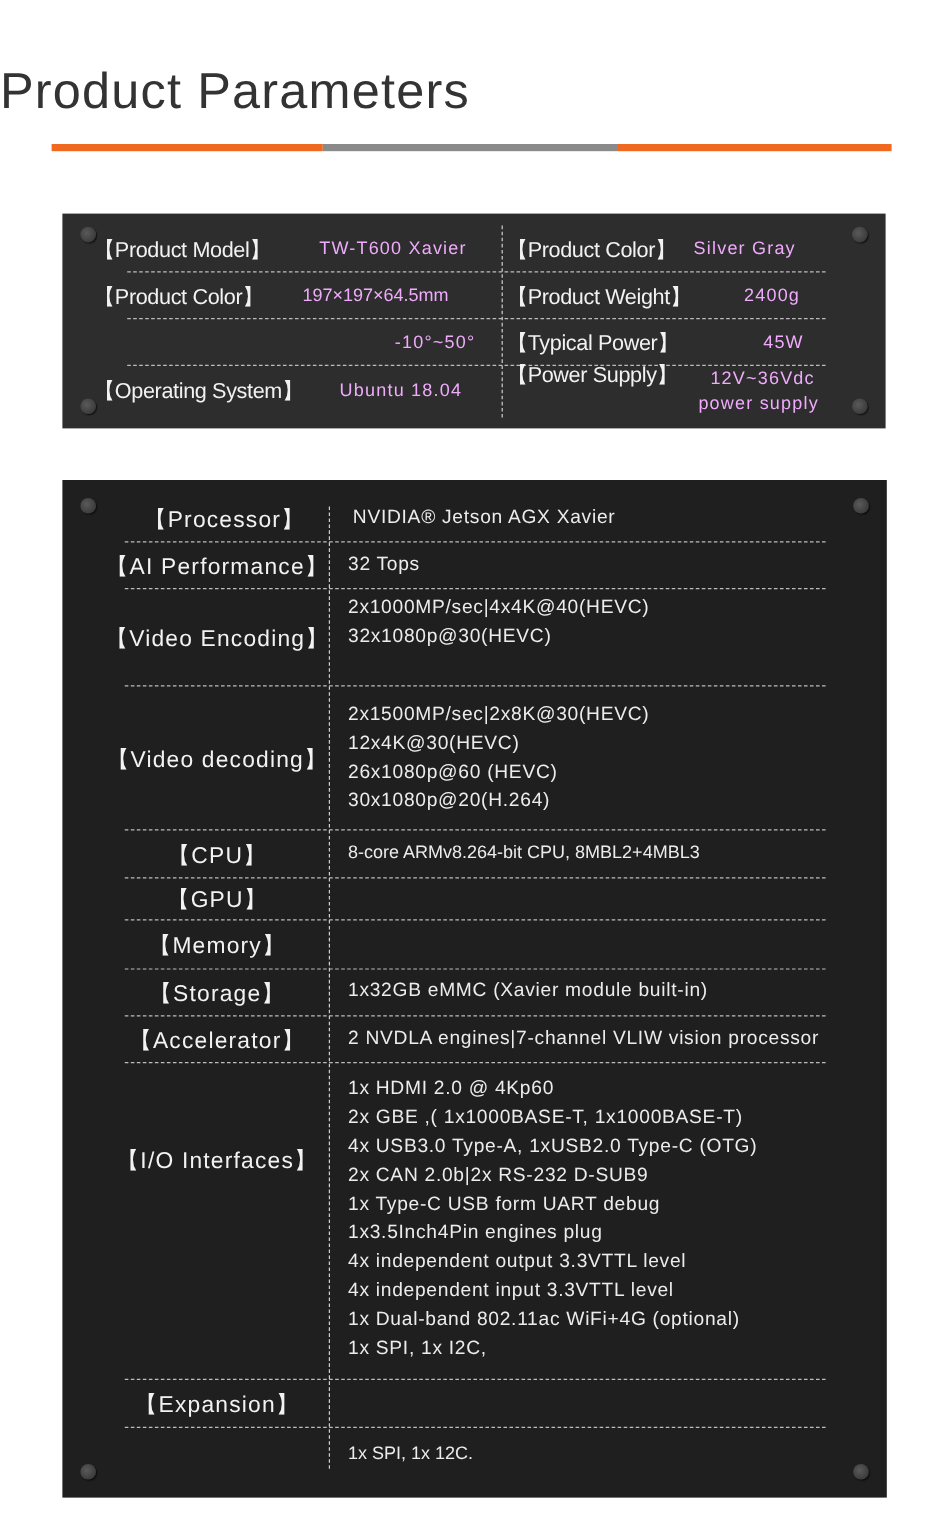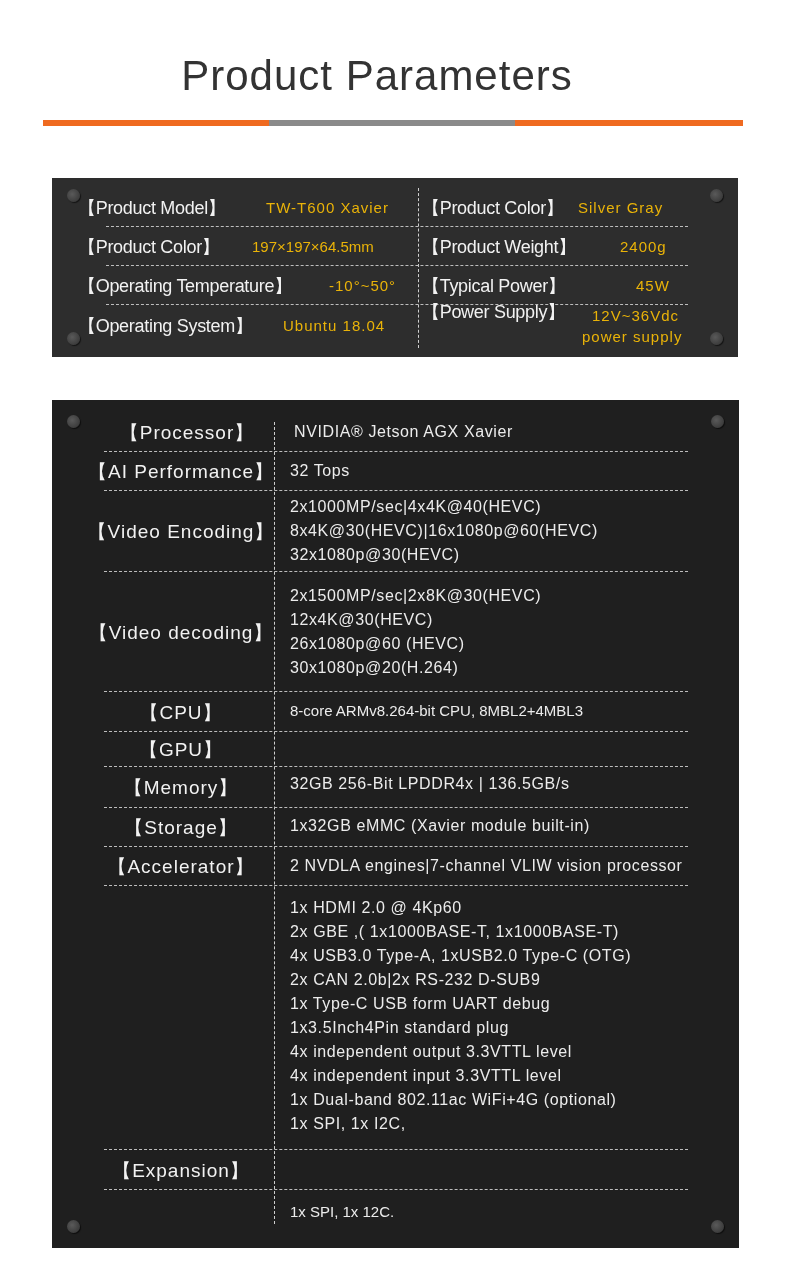--- a/index.html
+++ b/index.html
@@ -1,34 +1,34 @@
 <!DOCTYPE html>
 <html><head>
 <meta charset="utf-8">
 <style>
   html, body { margin: 0; padding: 0; background: #ffffff; }
   body { width: 790px; height: 1274px; position: relative; overflow: hidden;
          font-family: "Liberation Sans", "DejaVu Sans", sans-serif; }
 
-  .title { position: absolute; top: 52px; left: 0; width: 698px; text-align: center;
-           font-size: 42px; color: #333333; letter-spacing: 1px; font-weight: normal; margin-left: 28px; }
+  .title { position: absolute; top: 52px; left: 0; width: 698px; text-align: left;
+           font-size: 42px; color: #333333; letter-spacing: 1px; font-weight: normal; }
   .title-bar { position: absolute; top: 120px; left: 43px; width: 700px; height: 6px; display: flex; }
   .title-bar .seg { height: 6px; }
 
   .panel { position: absolute; box-sizing: border-box; }
   .panel1 { top: 178px; left: 52px; width: 686px; height: 179px; background: #2d2d2d; }
   .panel2 { top: 400px; left: 52px; width: 687px; height: 848px; background: #1f1f1f; }
 
   .screw { position: absolute; width: 13px; height: 13px; border-radius: 50%;
            background: radial-gradient(circle at 40% 40%, #5a5a5a, #3c3c3c 70%);
            box-shadow: 1px 1px 1px rgba(0,0,0,0.6); }
 
   .txt { position: absolute; color: #f2f2f2; white-space: nowrap; }
   .lbl1 { font-size: 18px; letter-spacing: -0.3px; }
-  .val1 { font-size: 15px; letter-spacing: 1px; color: #eab308; }
+  .val1 { font-size: 15px; letter-spacing: 1px; color: #f0abfc; }
 
   .hdash { position: absolute; height: 0; border-top: 1px dashed #bdbdbd; }
   .vdash { position: absolute; width: 0; border-left: 1px dashed #cfcfcf; }
 
   .lbl2 { font-size: 19px; letter-spacing: 1px; text-align: center; width: 190px; left: 82px; }
   .val2 { font-size: 16px; letter-spacing: 0.6px; color: #ececec; left: 290px; line-height: 24px; }
   .val2 div { white-space: nowrap; }
 </style>
 </head>
 <body>
@@ -48,21 +48,20 @@
 
   <div class="vdash" style="left:366px;top:10px;height:160px"></div>
   <div class="hdash" style="left:54px;width:582px;top:48px"></div>
   <div class="hdash" style="left:54px;width:582px;top:87px"></div>
   <div class="hdash" style="left:54px;width:582px;top:126px"></div>
 
   <div class="txt lbl1" style="left:26px;top:18px">【Product Model】</div>
   <div class="txt val1" style="left:214px;top:21px">TW-T600 Xavier</div>
   <div class="txt lbl1" style="left:26px;top:57px">【Product Color】</div>
   <div class="txt val1" style="left:200px;top:60px;letter-spacing:0">197×197×64.5mm</div>
-  <div class="txt lbl1" style="left:26px;top:96px">【Operating Temperature】</div>
   <div class="txt val1" style="left:277px;top:99px">-10°~50°</div>
   <div class="txt lbl1" style="left:26px;top:136px">【Operating System】</div>
   <div class="txt val1" style="left:231px;top:139px">Ubuntu 18.04</div>
 
   <div class="txt lbl1" style="left:370px;top:18px">【Product Color】</div>
   <div class="txt val1" style="left:526px;top:21px">Silver Gray</div>
   <div class="txt lbl1" style="left:370px;top:57px">【Product Weight】</div>
   <div class="txt val1" style="left:568px;top:60px">2400g</div>
   <div class="txt lbl1" style="left:370px;top:96px">【Typical Power】</div>
   <div class="txt val1" style="left:584px;top:99px">45W</div>
@@ -97,61 +96,58 @@
   <div class="txt val2" style="top:20px;left:242px">
     <div>NVIDIA® Jetson AGX Xavier</div>
   </div>
   <div class="txt val2" style="top:59px;left:238px">
     <div>32 Tops</div>
   </div>
 
   <div class="txt lbl2" style="top:119px;left:34px">【Video Encoding】</div>
   <div class="txt val2" style="top:95px;left:238px">
     <div>2x1000MP/sec|4x4K@40(HEVC)</div>
-    <div>8x4K@30(HEVC)|16x1080p@60(HEVC)</div>
     <div>32x1080p@30(HEVC)</div>
   </div>
 
   <div class="txt lbl2" style="top:220px;left:34px">【Video decoding】</div>
   <div class="txt val2" style="top:184px;left:238px">
     <div>2x1500MP/sec|2x8K@30(HEVC)</div>
     <div>12x4K@30(HEVC)</div>
     <div>26x1080p@60 (HEVC)</div>
     <div>30x1080p@20(H.264)</div>
   </div>
 
   <div class="txt lbl2" style="top:300px;left:34px">【CPU】</div>
   <div class="txt val2" style="top:299px;left:238px;font-size:15px;letter-spacing:0">
     <div>8-core ARMv8.264-bit CPU, 8MBL2+4MBL3</div>
   </div>
 
   <div class="txt lbl2" style="top:337px;left:34px">【GPU】</div>
 
   <div class="txt lbl2" style="top:375px;left:34px">【Memory】</div>
-  <div class="txt val2" style="top:372px;left:238px">
-    <div>32GB 256-Bit LPDDR4x | 136.5GB/s</div>
-  </div>
 
   <div class="txt lbl2" style="top:415px;left:34px">【Storage】</div>
   <div class="txt val2" style="top:414px;left:238px">
     <div>1x32GB eMMC (Xavier module built-in)</div>
   </div>
 
   <div class="txt lbl2" style="top:454px;left:34px">【Accelerator】</div>
   <div class="txt val2" style="top:454px;left:238px">
     <div>2 NVDLA engines|7-channel VLIW vision processor</div>
   </div>
 
+  <div class="txt lbl2" style="top:554px;left:34px">【I/O Interfaces】</div>
   <div class="txt val2" style="top:496px;left:238px">
     <div>1x HDMI 2.0 @ 4Kp60</div>
     <div>2x GBE ,( 1x1000BASE-T, 1x1000BASE-T)</div>
     <div>4x USB3.0 Type-A, 1xUSB2.0 Type-C (OTG)</div>
     <div>2x CAN 2.0b|2x RS-232 D-SUB9</div>
     <div>1x Type-C USB form UART debug</div>
-    <div>1x3.5Inch4Pin standard plug</div>
+    <div>1x3.5Inch4Pin engines plug</div>
     <div>4x independent output 3.3VTTL level</div>
     <div>4x independent input 3.3VTTL level</div>
     <div>1x Dual-band 802.11ac WiFi+4G (optional)</div>
     <div>1x SPI, 1x I2C,</div>
   </div>
 
   <div class="txt lbl2" style="top:758px;left:34px">【Expansion】</div>
 
   <div class="txt val2" style="top:800px;left:238px;font-size:15px;letter-spacing:0">
     <div>1x SPI, 1x 12C.</div>

